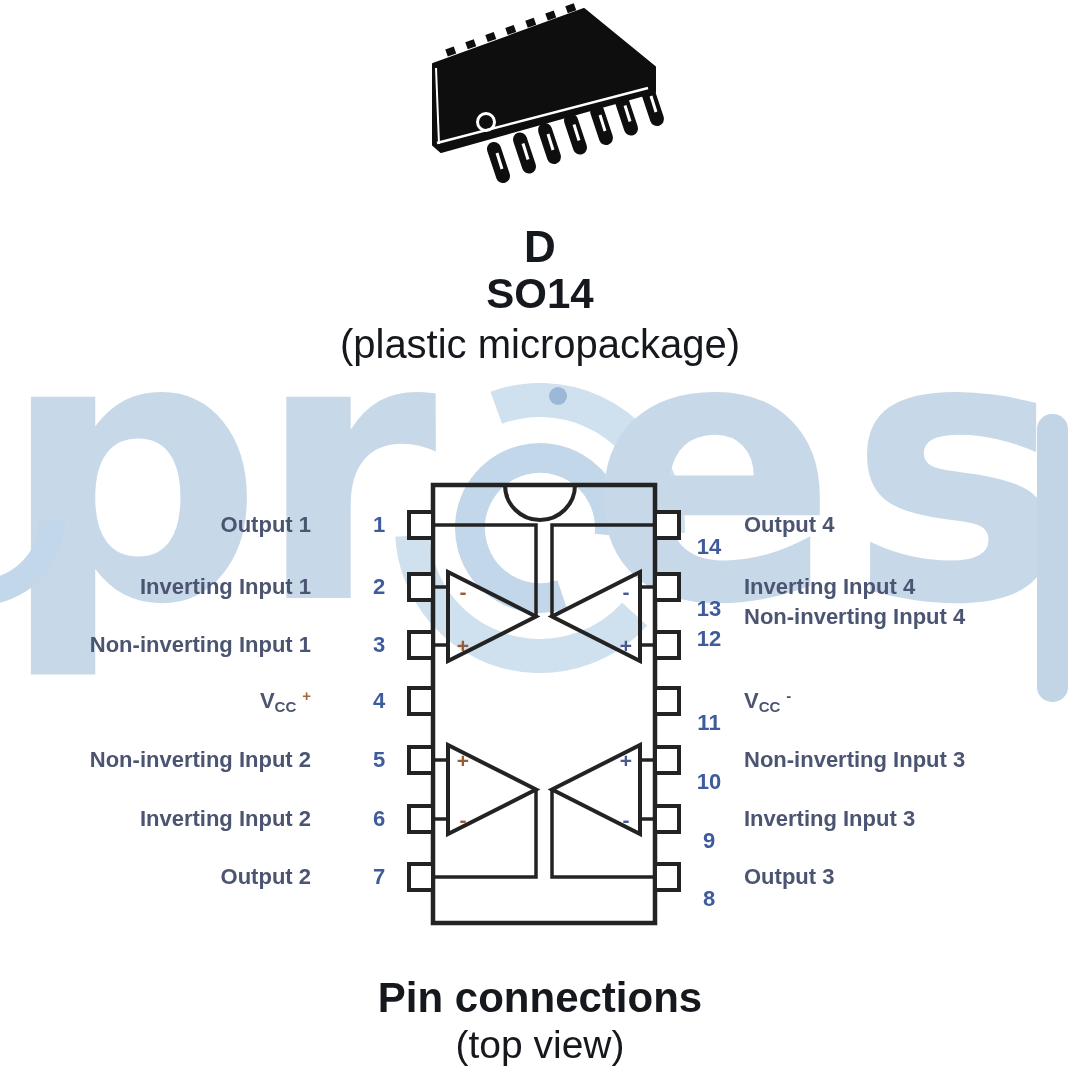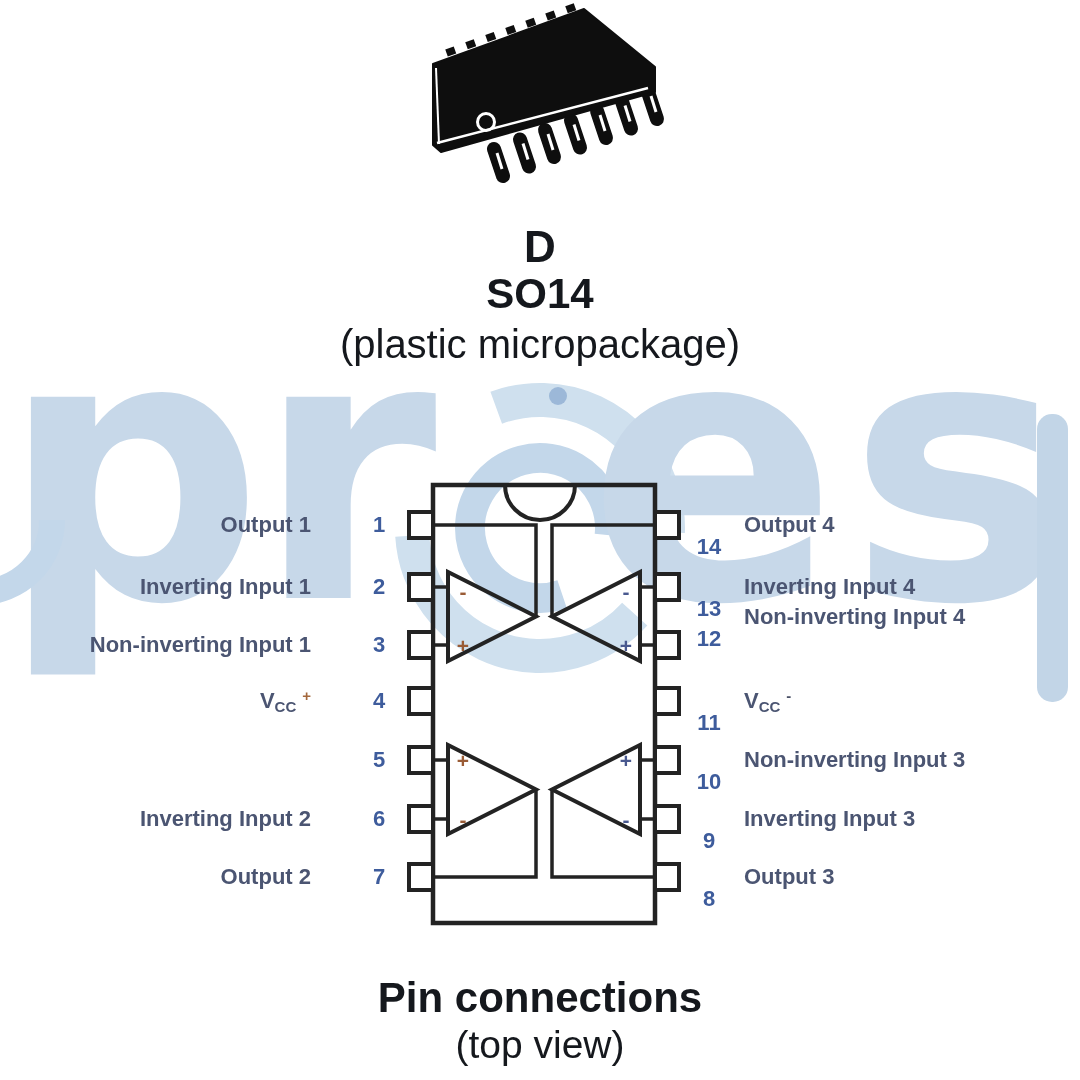--- a/index.html
+++ b/index.html
@@ -170,20 +170,21 @@
   </div>
   <div class="prow left" style="top:632px">
     <span class="plabel">Non-inverting Input 1</span>
     <span class="pnum">3</span>
   </div>
   <div class="prow left" style="top:688px">
     <span class="plabel"><span>V</span><span class="vsub">CC</span><span class="vsup warm">+</span></span>
     <span class="pnum">4</span>
   </div>
   <div class="prow left" style="top:747px">
+    <span class="plabel">Non-inverting Input 2</span>
     <span class="pnum">5</span>
   </div>
   <div class="prow left" style="top:806px">
     <span class="plabel">Inverting Input 2</span>
     <span class="pnum">6</span>
   </div>
   <div class="prow left" style="top:864px">
     <span class="plabel">Output 2</span>
     <span class="pnum">7</span>
   </div>

